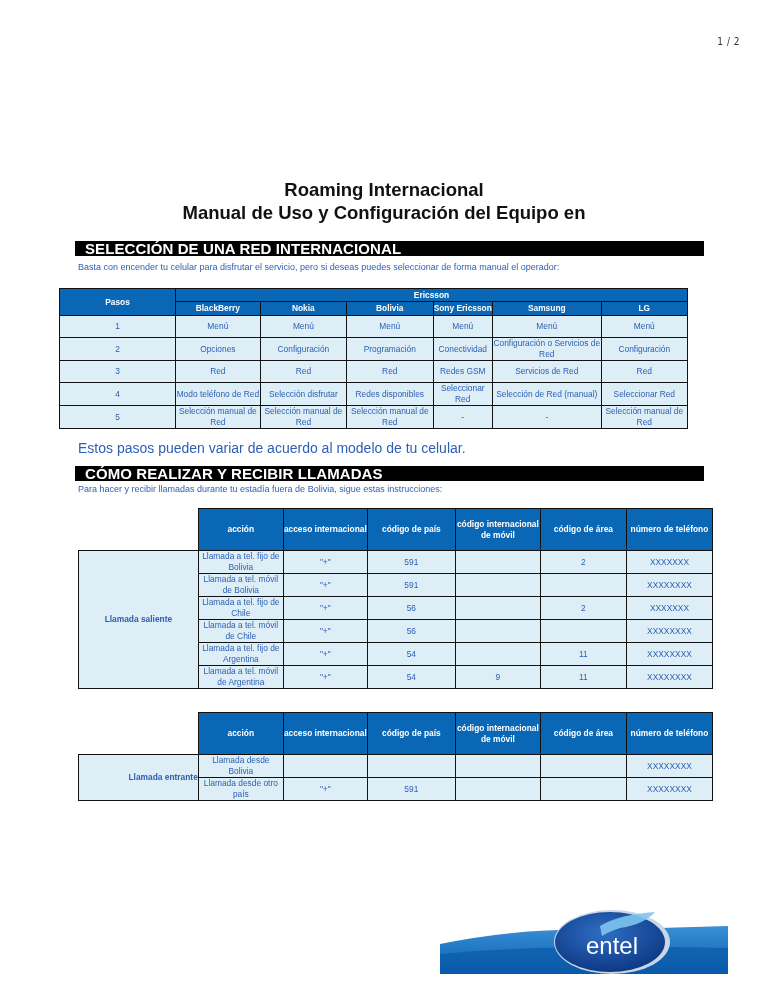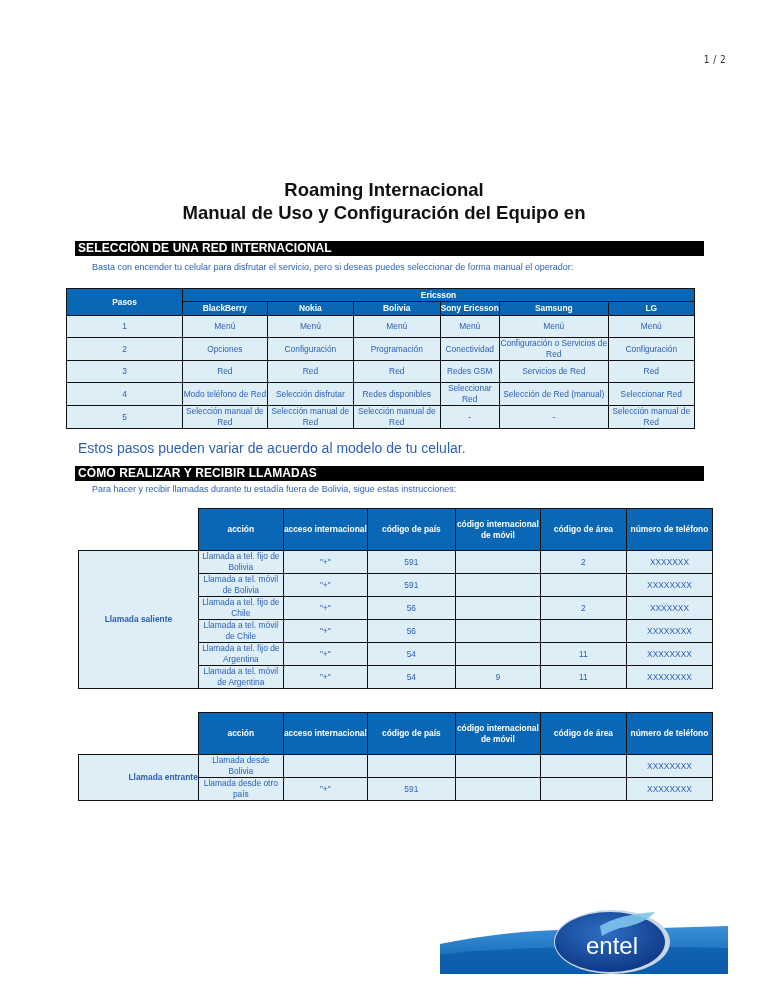--- a/index.html
+++ b/index.html
@@ -1,48 +1,48 @@
 <!DOCTYPE html>
 <html><head>
   <meta charset="utf-8">
   <style>
     * { box-sizing: border-box; margin: 0; padding: 0; }
     html, body { width: 768px; height: 994px; background: #ffffff; overflow: hidden; }
     body { position: relative; font-family: "Liberation Sans", sans-serif; color: #000; }
 
     .page-num {
-      position: absolute; top: 54px; left: 690px; width: 50px;
+      position: absolute; top: 36px; left: 690px; width: 50px;
       font-family: "DejaVu Sans Condensed", "DejaVu Sans", sans-serif;
-      font-size: 10px; color: #333; text-align: center; letter-spacing: 0.5px;
+      font-size: 10px; color: #333; text-align: right; letter-spacing: 0.5px;
     }
 
     .doc-title {
       position: absolute; top: 178px; left: 130px; width: 508px;
       text-align: center; font-size: 18.5px; font-weight: bold; line-height: 23px; color: #111;
     }
 
     .section-bar {
       position: absolute; left: 75px; width: 629px; height: 15px;
-      background: #000; color: #fff; font-weight: bold; font-size: 12px;
-      line-height: 15px; padding-left: 3px; letter-spacing: 0.1px;
+      background: #000; color: #fff; font-weight: bold; font-size: 15px;
+      line-height: 15px; padding-left: 10px; letter-spacing: 0.1px;
     }
     .section-intro {
-      position: absolute; left: 92px; font-size: 9px; color: #2d5fb4;
+      position: absolute; left: 78px; font-size: 9px; color: #2d5fb4;
     }
 
     table { border-collapse: collapse; position: absolute; }
     td, th {
       border: 1.6px solid #111; text-align: center; vertical-align: middle;
       font-size: 8.4px; line-height: 11px; color: #2d5fb4; font-weight: normal;
     }
     th { background: #0a67b5; color: #fff; font-weight: bold; }
     td { background: #ddeef6; }
 
     
-    #tbl-equipos { left: 66px; top: 288px; width: 629px; }
+    #tbl-equipos { left: 59px; top: 288px; width: 629px; }
     #tbl-equipos th.pasos { width: 116px; }
     #tbl-equipos th { height: 14px; }
     #tbl-equipos th.eq-top { height: 13px; border-bottom: 1.6px solid #111; }
     #tbl-equipos tr.row td { height: 22px; }
 
     .note { position: absolute; left: 78px; top: 440px; font-size: 14px; color: #2d5fb4; }
 
     
     #tbl-saliente { left: 78px; top: 508px; width: 635px; }
     #tbl-saliente th { height: 42px; }

